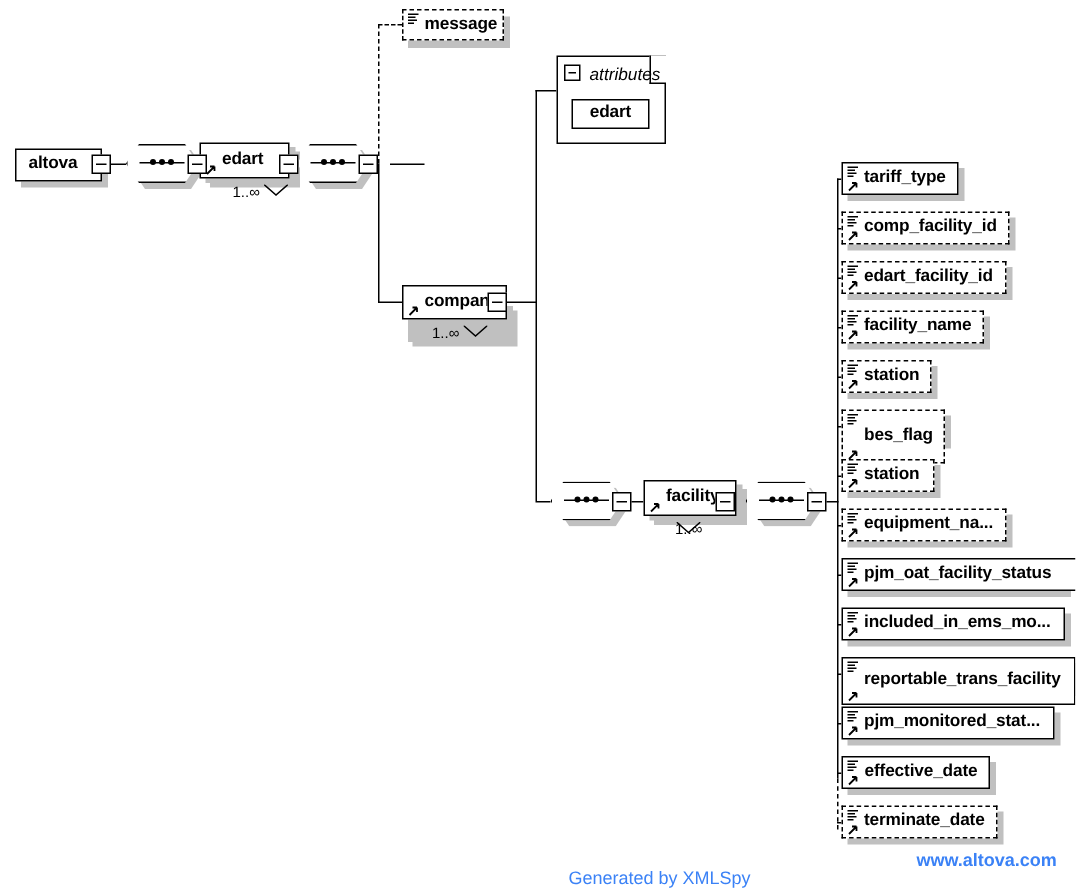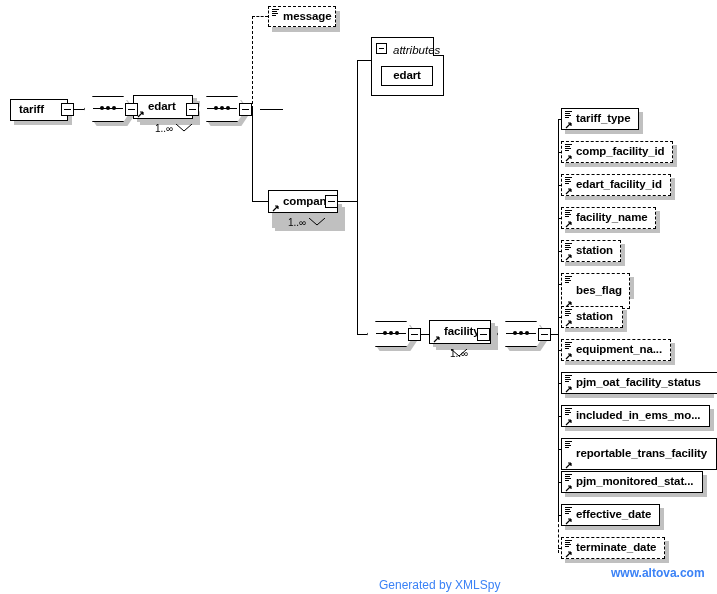--- a/index.html
+++ b/index.html
@@ -264,21 +264,21 @@
   <div class="line h" style="left:483px; top:334px; width:14px;"></div>
 
   <div class="line h" style="left:545px; top:334px; width:14px;"></div>
 
   <div class="line v" style="left:558px; top:119px; height:400px;"></div>
 
   <div class="dline v" style="left:558px; top:519px; height:34px;"></div>
 
   <div class="shadow" style="left:14px; top:103px; width:58px; height:22px;"></div>
   <div class="node plain" style="left:10px; top:99px; width:58px; height:22px;">
-    <span class="label">tariff</span>
+    <span class="label">altova</span>
   </div>
   <div class="expander" style="left:61px; top:103px;"></div>
 
   <div class="seq-shadow" style="left:88px; top:100px;"></div>
   <div class="seq" style="left:84px; top:96px;">
     <div class="oct"></div>
       <div class="bar"></div>
     <div class="dot d1"></div>
       <div class="dot d2"></div>
       <div class="dot d3"></div>
@@ -555,21 +555,21 @@
           <i></i>
           <i></i>
         </span>
         <span class="arrowicon"><svg width="8" height="8" viewBox="0 0 8 8">
             <path d="M1,7 L6,2 M6,2 L3,2 M6,2 L6,5" stroke="#000" stroke-width="1.2" fill="none"></path>
           </svg></span>
         <span class="label">pjm_monitored_stat...</span>
       </div>
       <div class="line h" style="left: 558px; top: 515px; width: 3px;"></div>
       <div class="shadow" style="left: 565px; top: 508px; width: 99px; height: 22px;"></div>
-      <div class="node" style="left: 561px; top: 504px; width: 99px; height: 22px;">
+      <div class="node" style="left: 561px; top: 504px; width: 99px; height: 22px; justify-content: center;">
         <span class="leaficon">
           <i></i>
           <i></i>
           <i></i>
           <i></i>
         </span>
         <span class="arrowicon"><svg width="8" height="8" viewBox="0 0 8 8">
             <path d="M1,7 L6,2 M6,2 L3,2 M6,2 L6,5" stroke="#000" stroke-width="1.2" fill="none"></path>
           </svg></span>
         <span class="label">effective_date</span>

